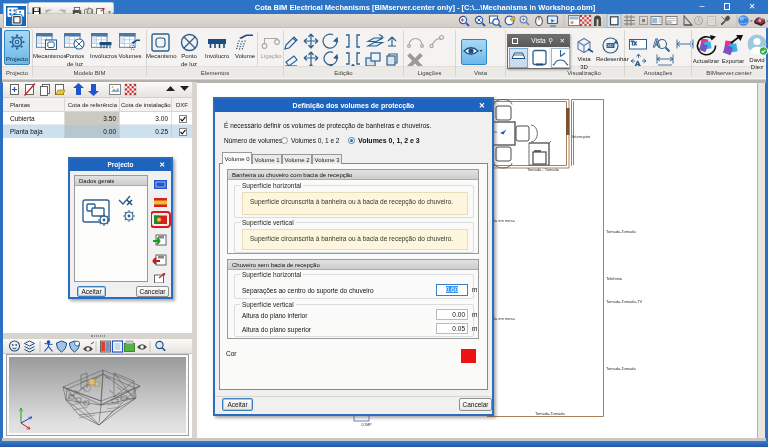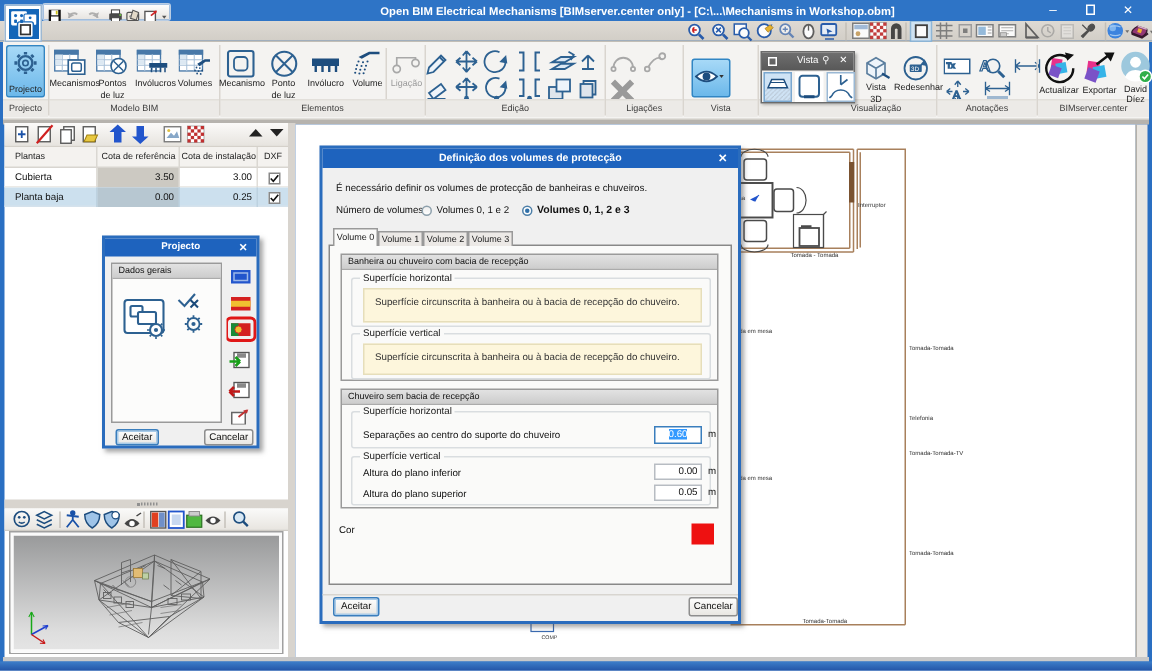--- a/index.html
+++ b/index.html
@@ -44,21 +44,21 @@
   .cream{background:#fdf6dc;border:1px solid #e6deba;font-size:6.5px;color:#333;}
   .inp{background:#fff;border:1px solid #b7bcc2;font-size:6.5px;text-align:right;color:#111;line-height:9px;}
   .t65{font-size:6.5px;color:#111;}
   .tab{position:absolute;background:#ece9e6;border:1px solid #999;border-bottom:none;font-size:6px;text-align:center;color:#222;}
 </style>
 </head>
 <body>
 <div class="win">
 
   <div class="abs titlebar"></div>
-  <div class="abs title">Open BIM Electrical Mechanisms [BIMserver.center only] - [C:\...\Mechanisms in Workshop.obm]</div>
+  <div class="abs title">Cota BIM Electrical Mechanisms [BIMserver.center only] - [C:\...\Mechanisms in Workshop.obm]</div>
   <div class="abs caption" style="left:689px;">–</div>
   <div class="abs caption" style="left:714px;"><span style="display:inline-block;width:6.5px;height:6.5px;border:1px solid #fff;margin-top:3px;"></span></div>
   <div class="abs caption" style="left:739px;font-size:8px;">✕</div>
   <div class="abs qat"></div>
   <div class="abs appbtn"><svg width="20" height="20" viewBox="0 0 21 21">
         <rect x="0" y="0" width="21" height="21" fill="#1466b8"></rect>
         <rect x="1.5" y="1.5" width="11" height="10" rx="1" fill="#fff"></rect>
         <rect x="10.5" y="3.5" width="9" height="8" rx="1" fill="#fff" stroke="#1466b8" stroke-width="0.8"></rect>
         <rect x="6" y="9" width="11" height="11" rx="1.5" fill="#fff" stroke="#1466b8" stroke-width="1"></rect>
         <rect x="8.2" y="11.2" width="6.6" height="6.6" fill="#fff" stroke="#333" stroke-width="1.2"></rect>

